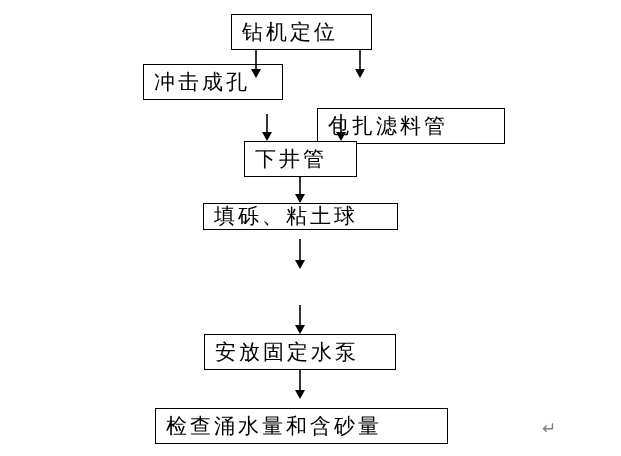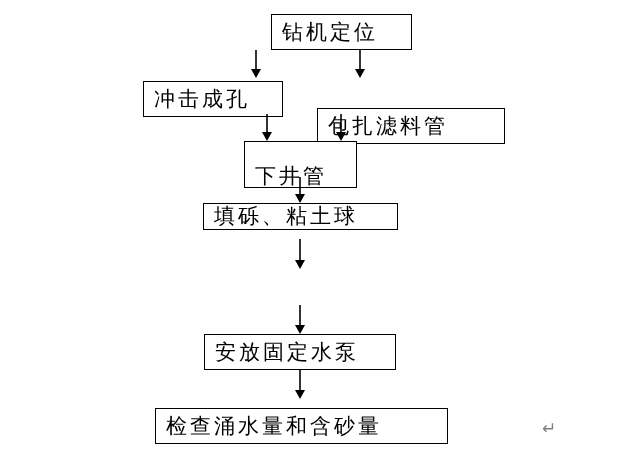--- a/index.html
+++ b/index.html
@@ -49,33 +49,33 @@
     font-family: "DejaVu Sans", sans-serif;
     line-height: 1;
     user-select: none;
   }
 </style>
 </head>
 <body>
 
 <div id="canvas">
 
-  <div class="node" id="node-n1" style="left: 231px; top: 14px; width: 141px; height: 36px; border-color: rgb(0, 0, 0); margin-left: 40px;">
+  <div class="node" id="node-n1" style="left: 231px; top: 14px; width: 141px; height: 36px; border-color: rgb(0, 0, 0);">
     <span class="node-label">钻机定位</span>
   </div>
 
-  <div class="node" id="node-n2" style="left: 143px; top: 81px; width: 140px; height: 36px; border-color: rgb(0, 0, 0);">
+  <div class="node" id="node-n2" style="left: 143px; top: 64px; width: 140px; height: 36px; border-color: rgb(0, 0, 0);">
     <span class="node-label">冲击成孔</span>
   </div>
 
   <div class="node" id="node-n3" style="left: 317px; top: 78px; width: 188px; height: 36px; border-color: rgb(0, 0, 0); margin-top: 30px;">
     <span class="node-label">包扎滤料管</span>
   </div>
 
-  <div class="node" id="node-n4" style="left: 244px; top: 141px; width: 113px; height: 47px; border-color: rgb(0, 0, 0); align-items: flex-end;">
+  <div class="node" id="node-n4" style="left: 244px; top: 141px; width: 113px; height: 36px; border-color: rgb(0, 0, 0);">
     <span class="node-label">下井管</span>
   </div>
 
   <div class="node" id="node-n5" style="left: 203px; top: 203px; width: 195px; height: 27px; border-color: rgb(0, 0, 0);">
     <span class="node-label">填砾、粘土球</span>
   </div>
 
 
   <div class="node" id="node-n7" style="left: 204px; top: 334px; width: 192px; height: 36px; border-color: rgb(0, 0, 0);">
     <span class="node-label">安放固定水泵</span>

